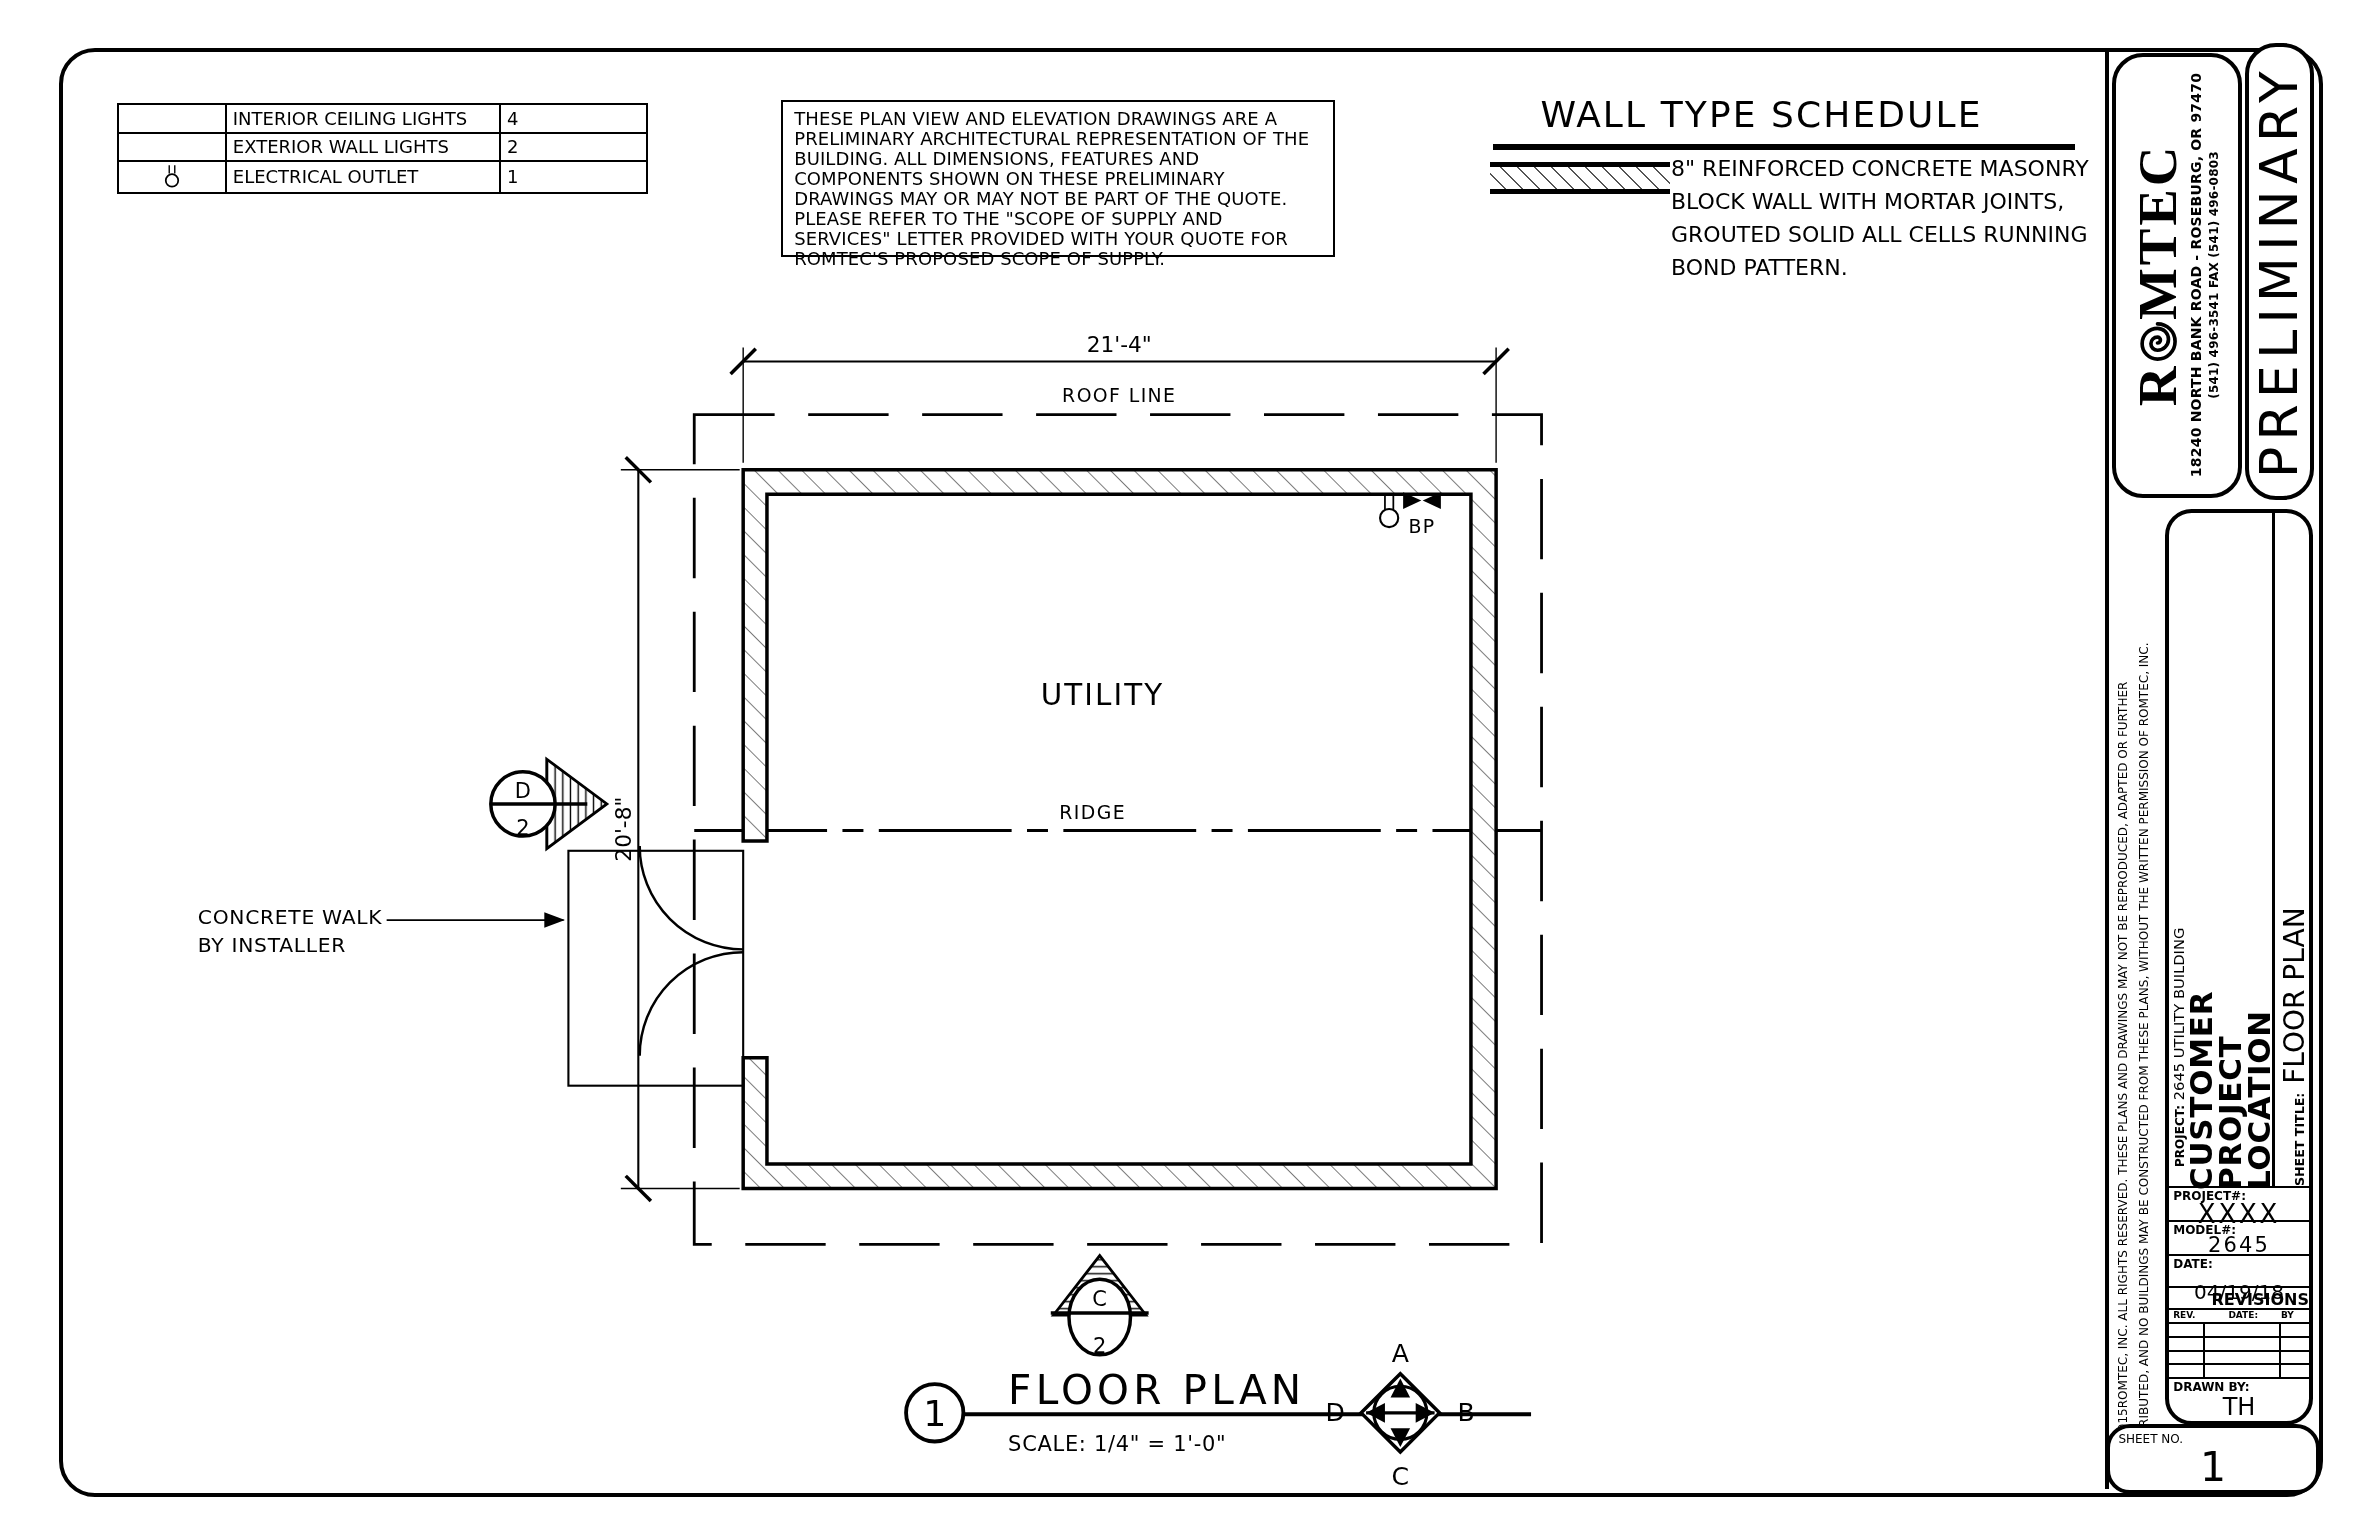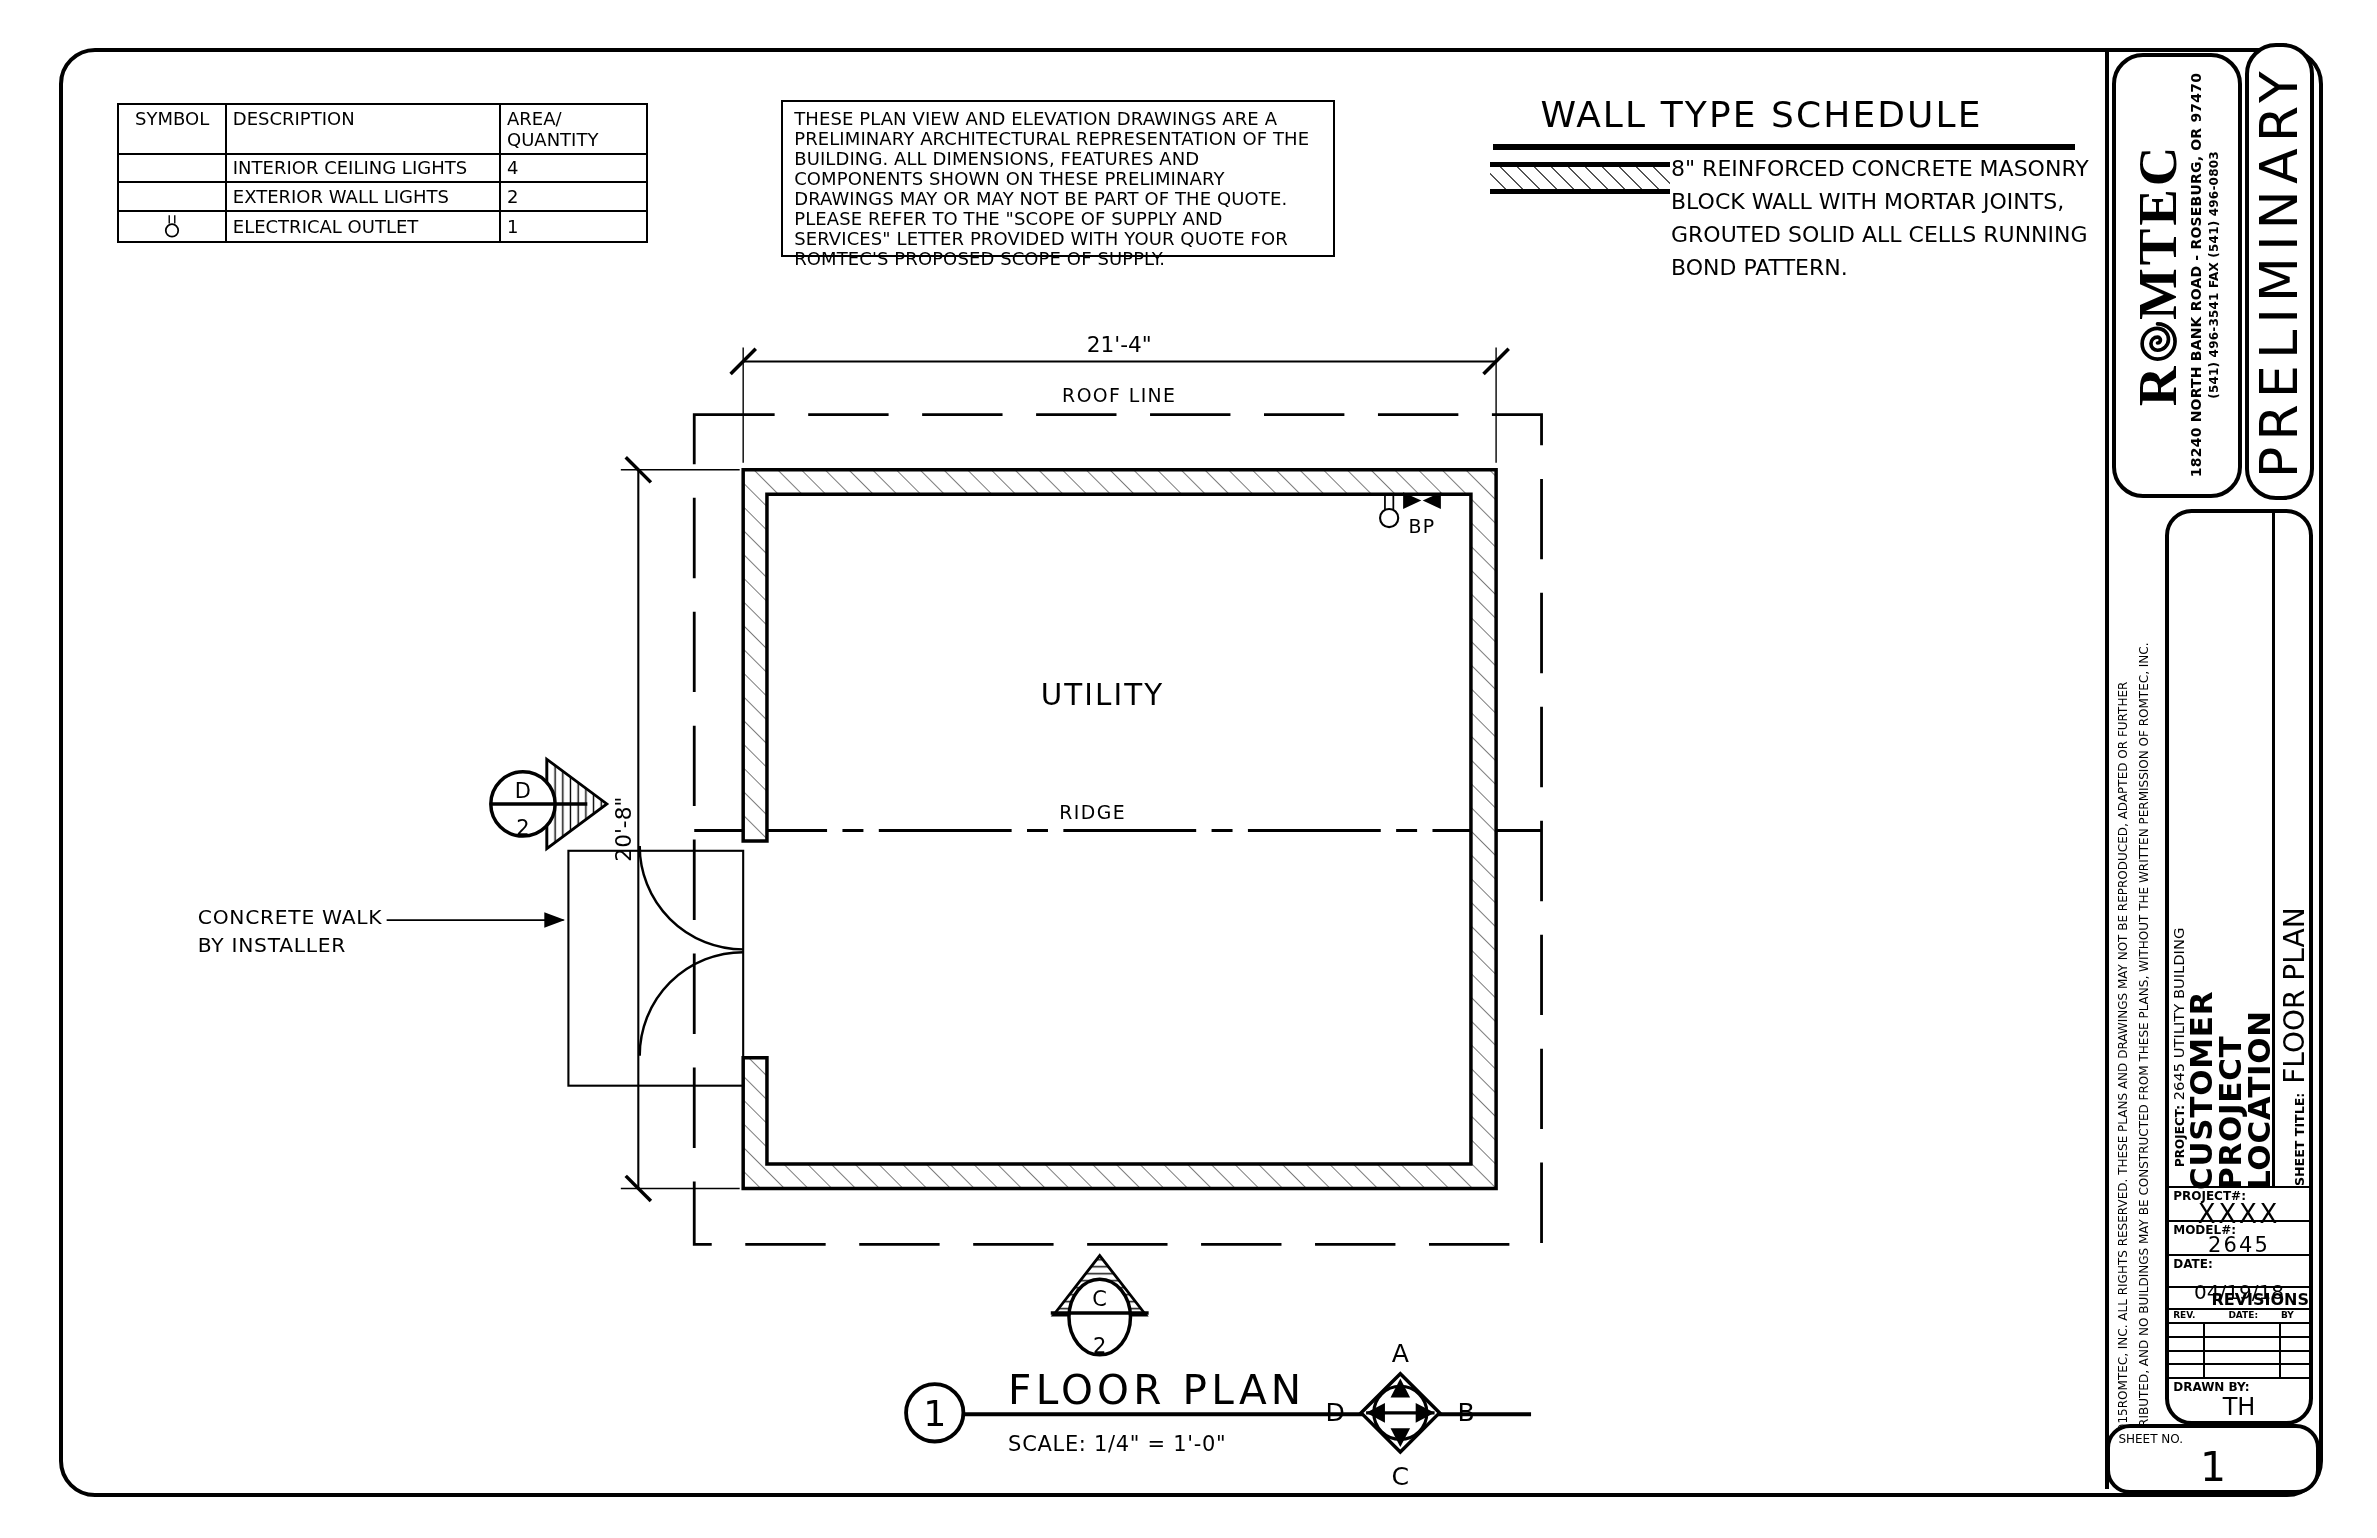--- a/index.html
+++ b/index.html
@@ -182,27 +182,20 @@
       <circle cx="2003" cy="2021" r="38" fill="none" stroke="#000" stroke-width="4.5"></circle>
       <line x1="1954" y1="2021" x2="2052" y2="2021" stroke="#000" stroke-width="4.5"></line>
       <text x="2003" y="1948" font-size="36" text-anchor="middle">A</text>
       <text x="2097" y="2033" font-size="36" text-anchor="middle">B</text>
       <text x="2003" y="2124" font-size="36" text-anchor="middle">C</text>
       <text x="1910" y="2033" font-size="36" text-anchor="middle">D</text>
     </g>
   </svg>
 
   <div class="abs" id="legend">
-    <div class="t-row hdr">
-      <div class="cell c1">SYMBOL</div>
-      <div class="cell c2">DESCRIPTION</div>
-      <div class="cell c3">
-        <span><span>AREA/</span><br><span>QUANTITY</span></span>
-      </div>
-    </div>
     <div class="t-row">
       <div class="cell c1"></div>
       <div class="cell c2">INTERIOR CEILING LIGHTS</div>
       <div class="cell c3">4</div>
     </div>
     <div class="t-row">
       <div class="cell c1"></div>
       <div class="cell c2">EXTERIOR WALL LIGHTS</div>
       <div class="cell c3">2</div>
     </div>

